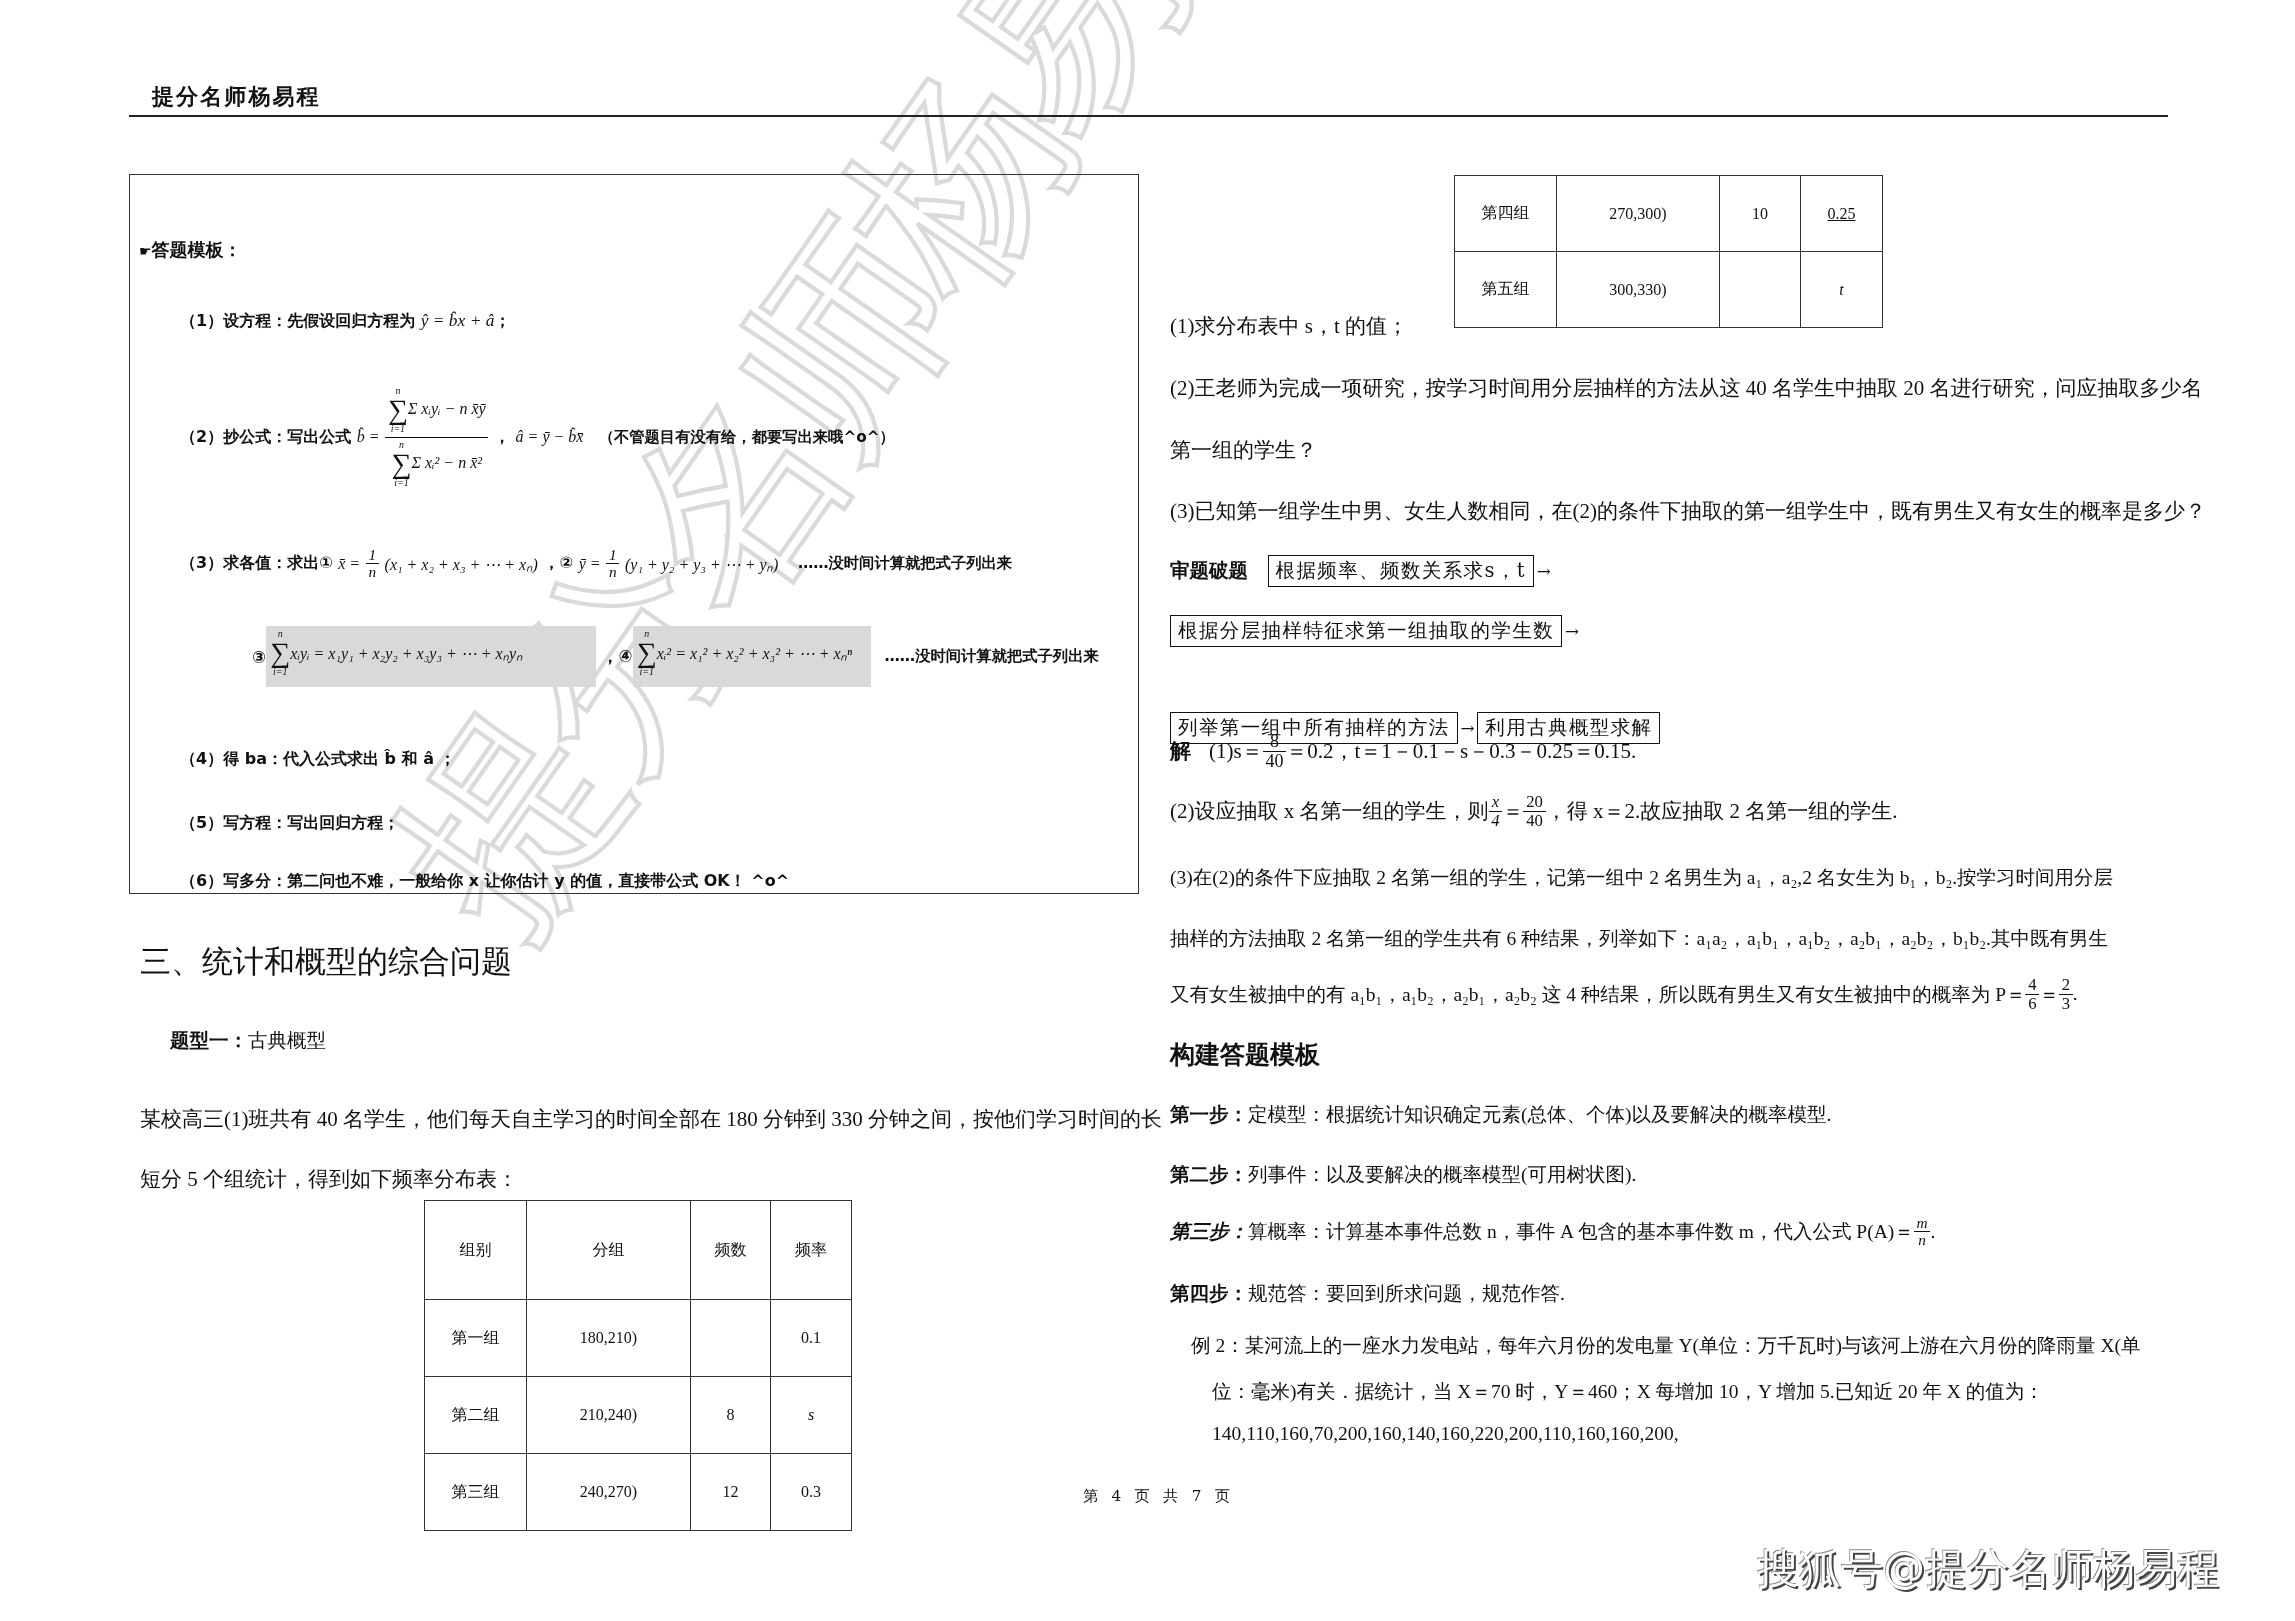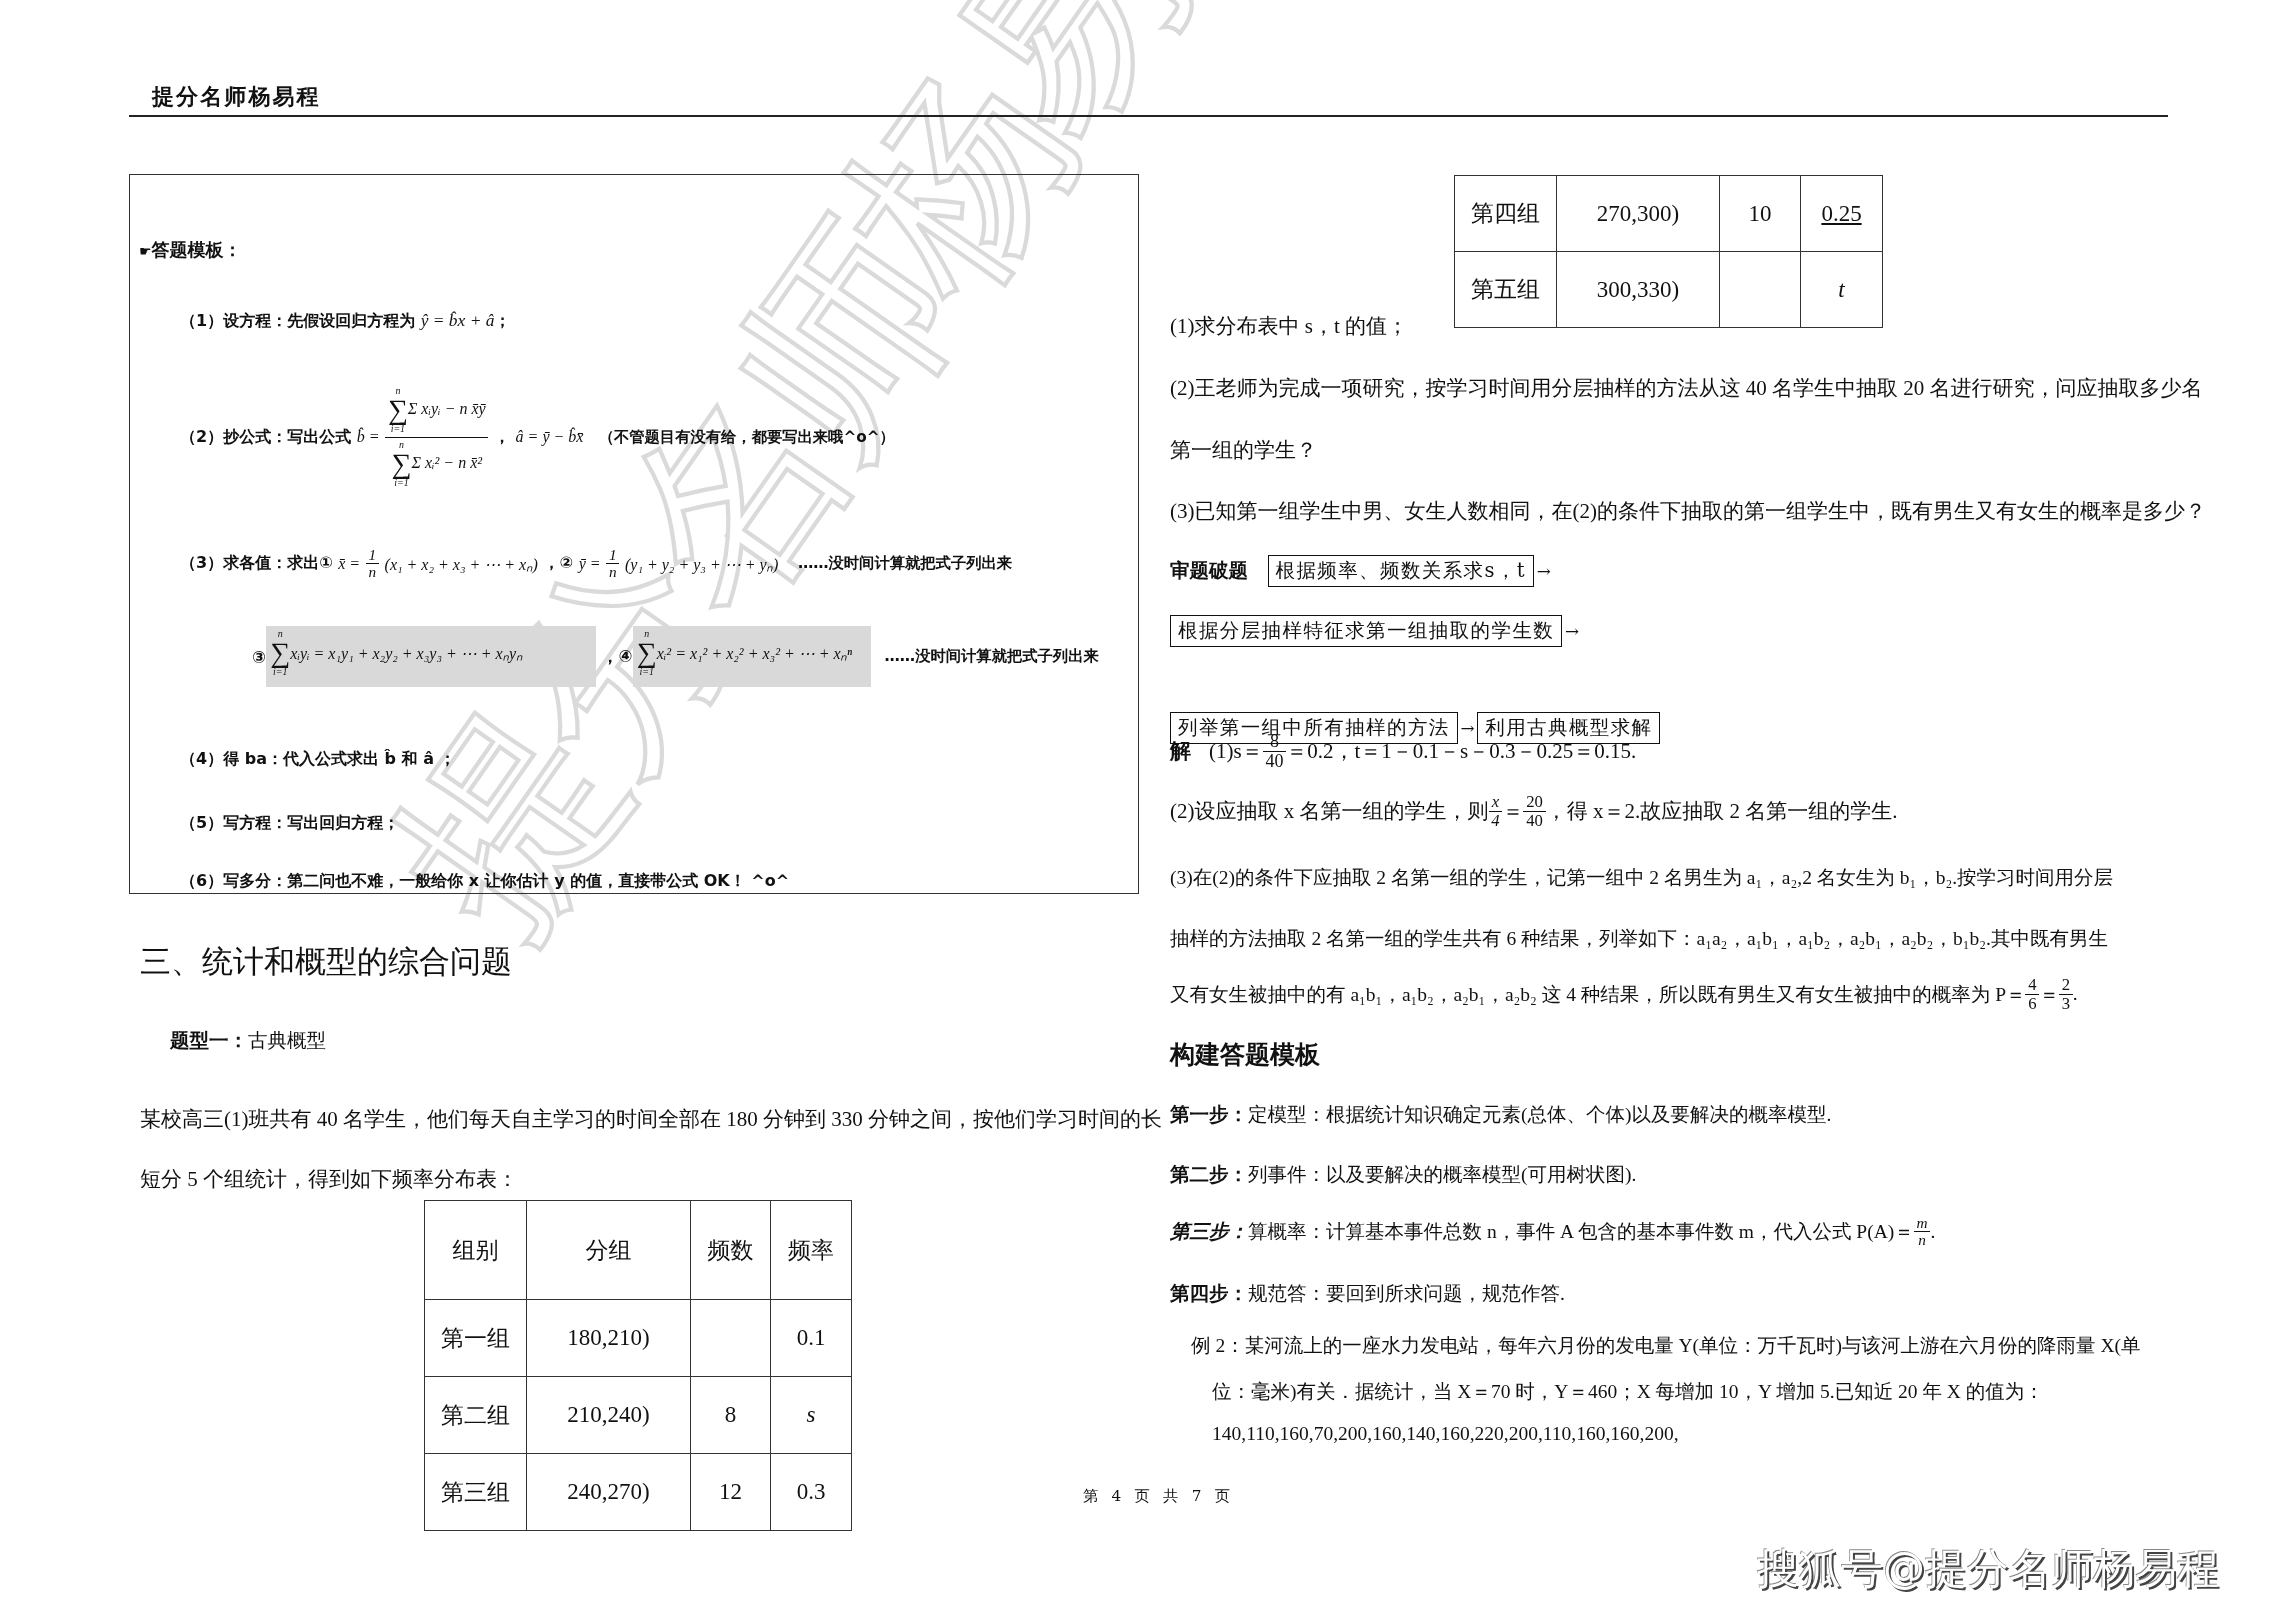--- a/index.html
+++ b/index.html
@@ -13,21 +13,21 @@
   .tpl-line { font-size:16px; }
   .it { font-style:italic; font-family:"Liberation Serif",serif; }
   .gray-bg { background:#d9d9d9; }
   .frac { display:inline-block; vertical-align:middle; text-align:center; line-height:1.05; }
   .frac .num { display:block; border-bottom:1.4px solid #111; padding:0 2.8px; }
   .frac .den { display:block; padding:0 2.8px; }
   .sub { font-size:0.62em; vertical-align:-0.35em; }
   .serif-text { font-family:"Liberation Serif","DejaVu Serif",serif; font-size:21px; }
   .h-section { left:140px; top:941px; font-size:31px; font-family:"DejaVu Sans",sans-serif; }
   .h-sub { left:170px; top:1027px; font-size:19.5px; }
-  table.freq { position:absolute; border-collapse:collapse; font-family:"Liberation Serif",serif; font-size:23px; }
+  table.freq { position:absolute; border-collapse:collapse; font-family:"Liberation Serif",serif; font-size:16px; }
   table.freq td { border:1.4px solid #333; text-align:center; vertical-align:middle; padding:0; }
   .flow-box { display:inline-block; border:1.4px solid #111; padding:1.4px 7px; font-size:19.5px; font-family:"DejaVu Serif",serif; letter-spacing:1.4px; }
   .arrow { font-size:16.7px; margin:0 2.8px; }
   .h-right { left:1170px; top:1038px; font-size:25px; font-family:"DejaVu Sans",sans-serif; font-weight:bold; }
   .step-label { font-weight:bold; font-family:"DejaVu Sans",sans-serif; }
   .watermark-diag { left:452px; top:765px; font-size:209px; color:transparent; -webkit-text-stroke:4.2px #d6d6d6;
                     transform:rotate(-55deg); transform-origin:left center; font-family:"DejaVu Serif",serif; letter-spacing:-14px; opacity:0.9; }
   .page-num { left:1083px; top:1486px; font-size:15.3px; letter-spacing:4.2px; }
   .sohu-wm { left:1757px; top:1541px; font-size:42px; color:#ffffff; font-family:"DejaVu Sans",sans-serif;
              text-shadow:2.1px 2.1px 0 #444, -0.7px -0.7px 0 #888; }

